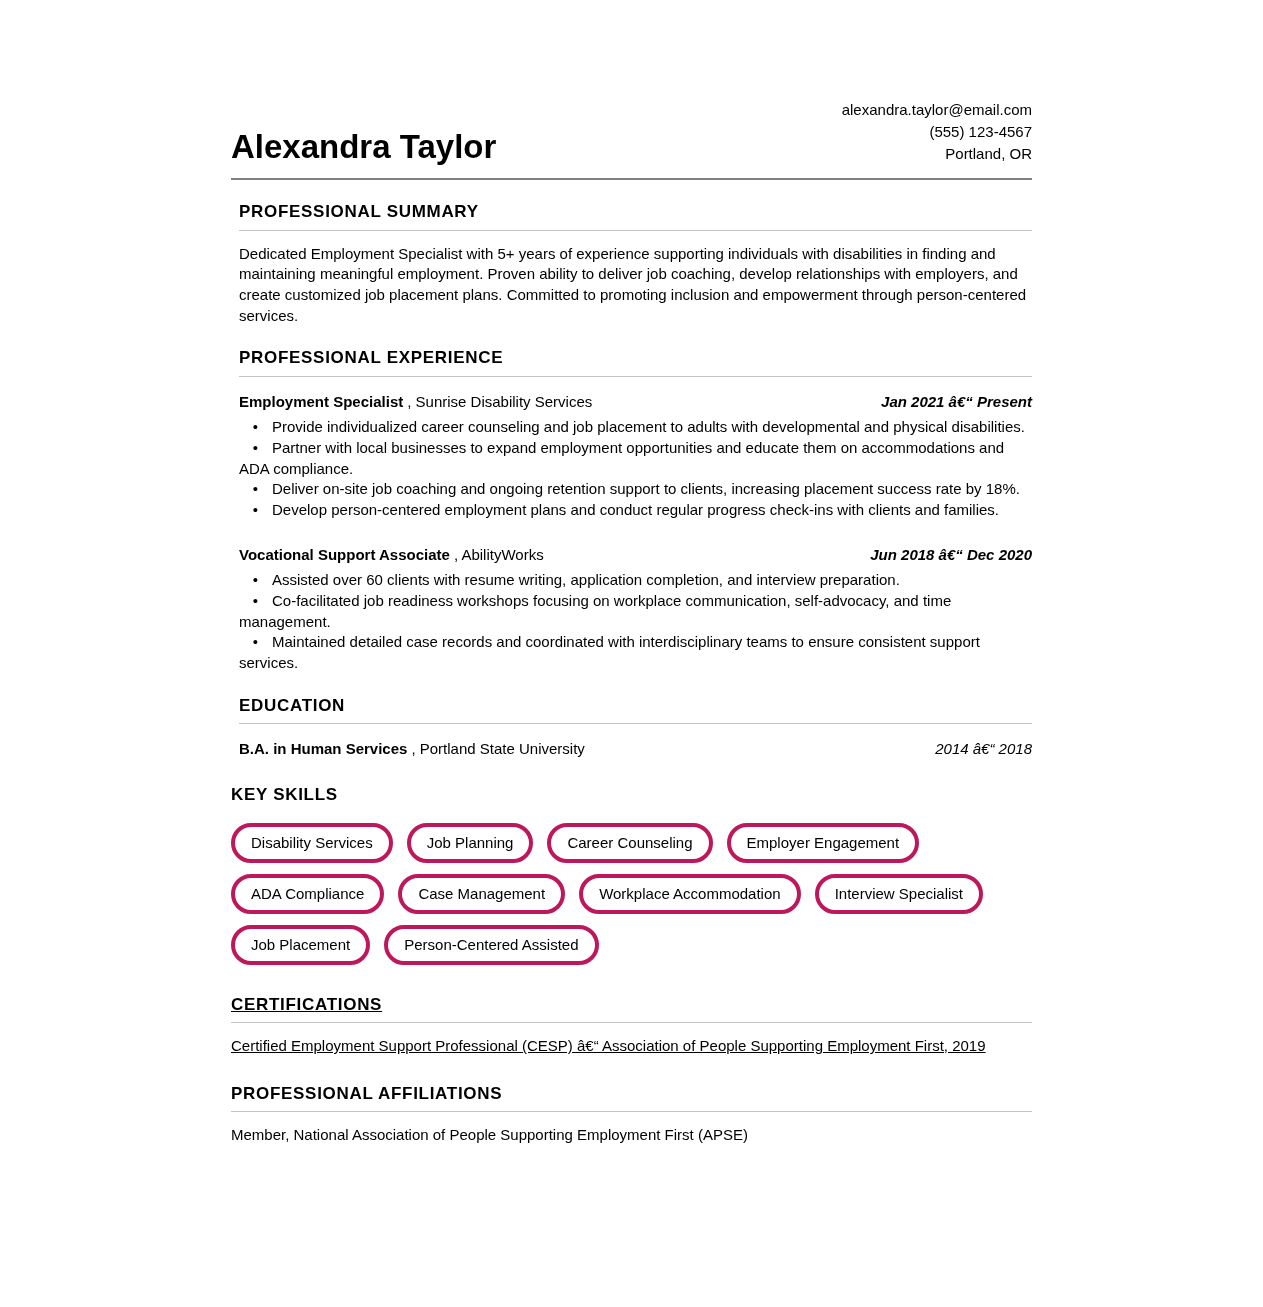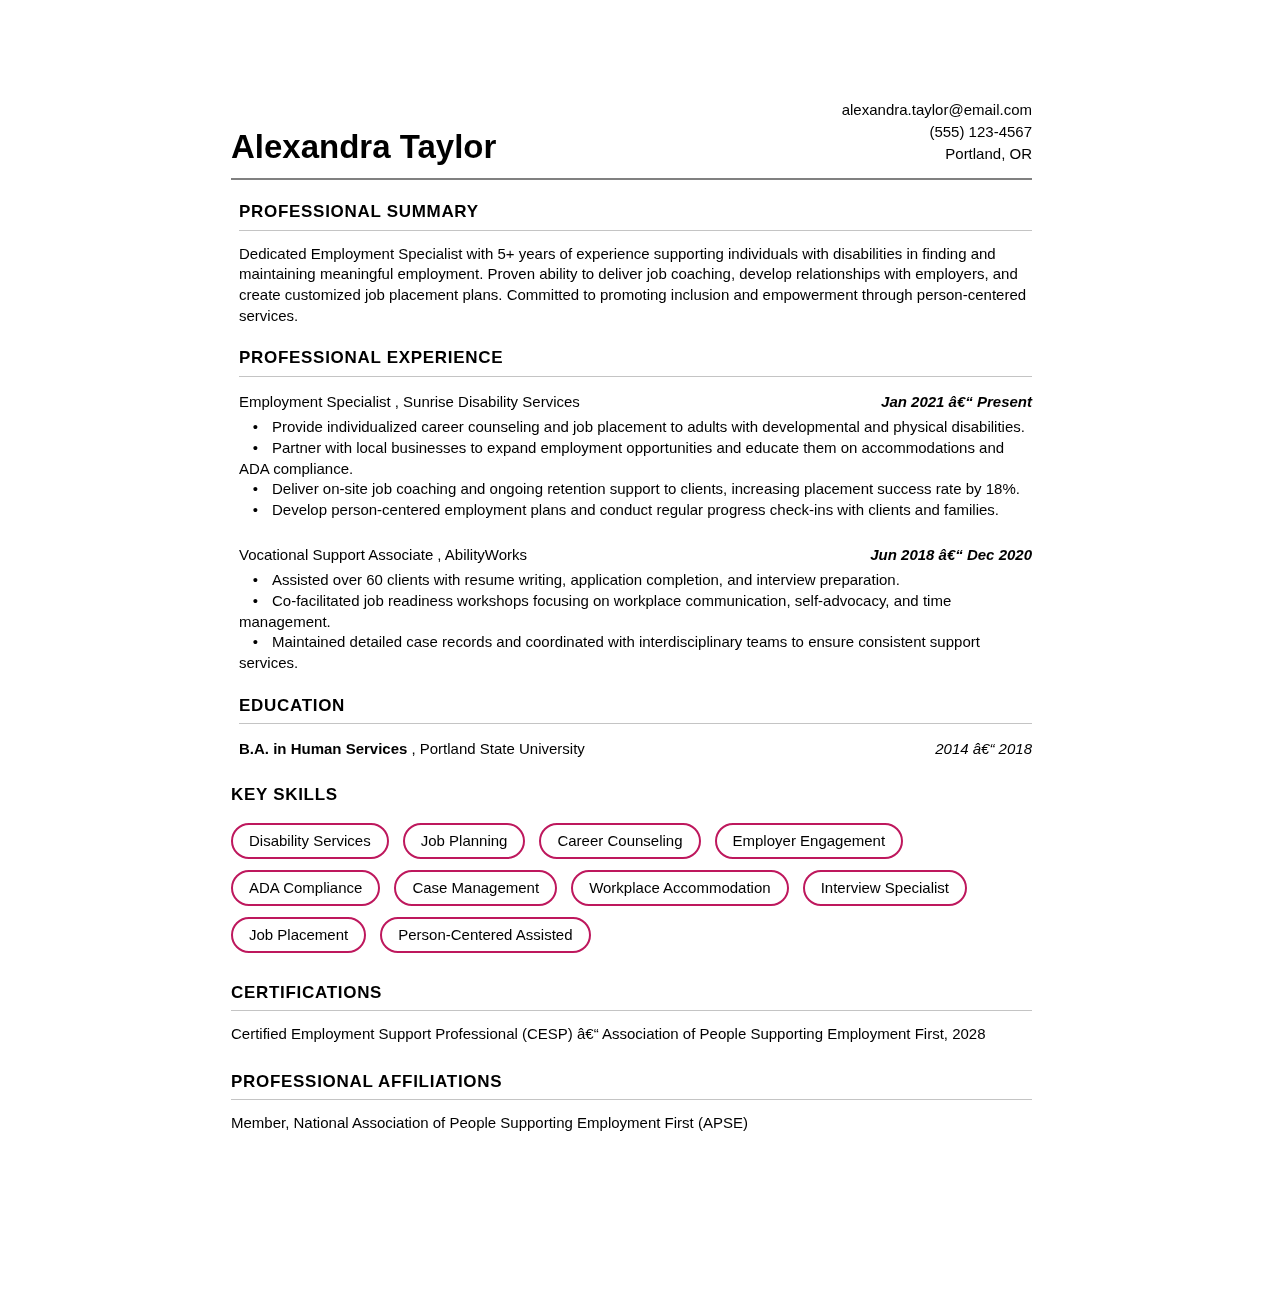--- a/index.html
+++ b/index.html
@@ -92,21 +92,21 @@
 
   .job-head {
     display: flex;
     align-items: baseline;
     justify-content: space-between;
     font-size: 15px;
     line-height: 1.3;
   }
   .job-titleline { white-space: nowrap; }
   .job-title {
-    font-weight: normal;
+    font-weight: bold;
     margin-right: 4px;
   }
   .job-org { font-weight: normal; }
   .job-dates {
     font-style: italic;
     white-space: nowrap;
     padding-left: 16px;
     font-weight: bold;
   }
 
@@ -145,32 +145,32 @@
   
   .skills-section { margin-top: 26px; }
   .skills-wrap {
     display: flex;
     flex-wrap: wrap;
     gap: 11px 14px;
     margin-top: 18px;
     width: 760px;
   }
   .skill-pill {
-    border: 2px solid #be185d;
+    border: 4px solid #be185d;
     border-radius: 999px;
     background: #ffffff;
     font-size: 15px;
     line-height: 1;
     padding: 8px 16px 9px 16px;
     white-space: nowrap;
     color: #000000;
   }
 
   
-  .cert-section { margin-top: 30px; }
+  .cert-section { margin-top: 30px; text-decoration: underline; }
   .aff-section { margin-top: 27px; }
 </style>
 </head>
 <body>
 
 <div class="page">
   <div class="doc">
 
     <div class="header">
       <h1 class="name">Alexandra Taylor</h1>
@@ -245,21 +245,21 @@
         <span class="skill-pill">Workplace Accommodation</span>
         <span class="skill-pill">Interview Specialist</span>
         <span class="skill-pill">Job Placement</span>
         <span class="skill-pill">Person-Centered Assisted</span>
       </div>
     </div>
 
     <div class="cert-section">
       <h2 class="section-title">CERTIFICATIONS</h2>
       <hr class="section-rule">
-      <p class="body-text">Certified Employment Support Professional (CESP) â€“ Association of People Supporting Employment First, 2028</p>
+      <p class="body-text">Certified Employment Support Professional (CESP) â€“ Association of People Supporting Employment First, 2019</p>
     </div>
 
     <div class="aff-section">
       <h2 class="section-title">PROFESSIONAL AFFILIATIONS</h2>
       <hr class="section-rule">
       <p class="body-text">Member, National Association of People Supporting Employment First (APSE)</p>
     </div>
 
   </div>
 </div>

